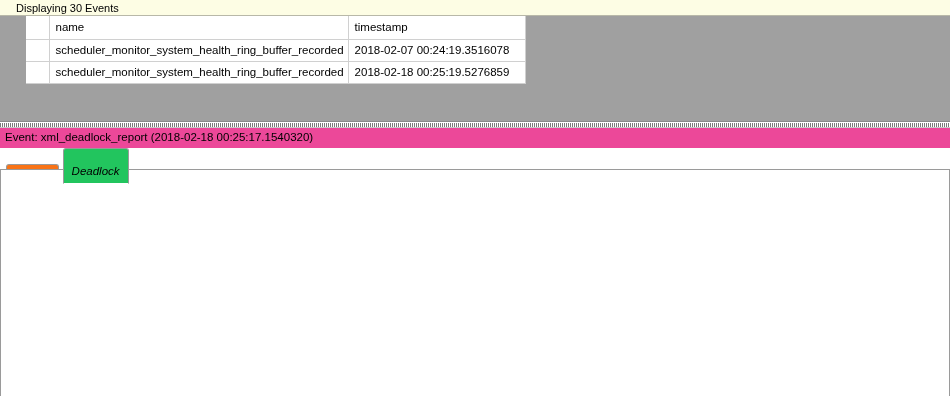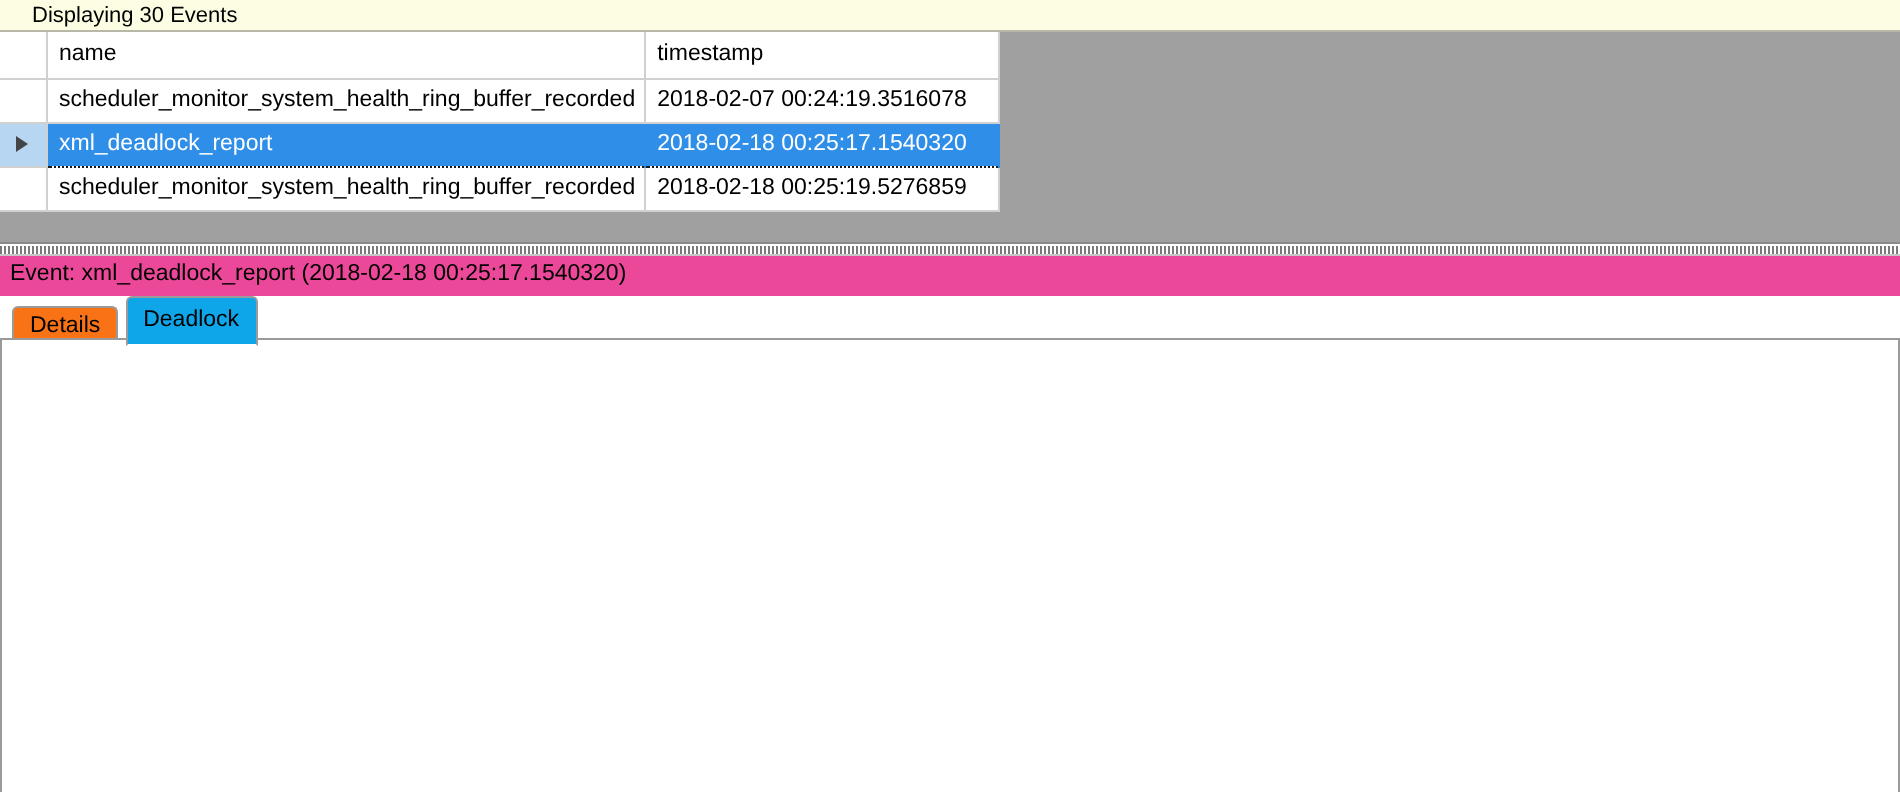--- a/index.html
+++ b/index.html
@@ -22,20 +22,21 @@
     line-height: 14px;
     white-space: nowrap;
   }
 
   
   #grid-wrap {
     position: relative;
     height: 106px;
     background: #a0a0a0;
     border-bottom: 1px solid #8a8a8a;
+    padding-left: 26px;
   }
   table.grid {
     border-collapse: collapse;
     font-size: 11.5px;
     background: #fff;
     table-layout: fixed;
   }
   table.grid td, table.grid th {
     border-right: 1px solid #d0d0d0;
     border-bottom: 1px solid #d0d0d0;
@@ -112,26 +113,27 @@
     padding: 1px 8px 2px 8px;
     border: 1px solid #9a9a9a;
     border-bottom: none;
     background: #f97316;
     color: #000;
     margin-right: -1px;
     top: 3px;
     border-radius: 3px 3px 0 0;
   }
   .tab.active {
-    background: #0ea5e9;
+    background: #22c55e;
     top: 0;
-    padding-top: 3px;
+    padding-top: 14px;
     padding-bottom: 3px;
     z-index: 3;
     border-bottom: 1px solid #fff;
+    font-style: italic;
   }
 
   
   #canvas {
     position: relative;
     height: 227px;
     background: #ffffff;
     border: 1px solid #9a9a9a;
     border-bottom: none;
     margin: 0 0 0 0;
@@ -154,27 +156,20 @@
         <th class="col-name">name</th>
         <th class="col-ts">timestamp</th>
       </tr>
     </thead>
     <tbody>
       <tr>
         <td class="col-sel"></td>
         <td class="c-name">scheduler_monitor_system_health_ring_buffer_recorded</td>
         <td class="c-ts">2018-02-07 00:24:19.3516078</td>
       </tr>
-      <tr class="row-selected">
-        <td class="col-sel">
-          <span class="rowmarker"></span>
-        </td>
-        <td class="c-name">xml_deadlock_report</td>
-        <td class="c-ts">2018-02-18 00:25:17.1540320</td>
-      </tr>
       <tr>
         <td class="col-sel"></td>
         <td class="c-name">scheduler_monitor_system_health_ring_buffer_recorded</td>
         <td class="c-ts">2018-02-18 00:25:19.5276859</td>
       </tr>
     </tbody>
   </table>
 </div>
 
 <div id="splitter"></div>

